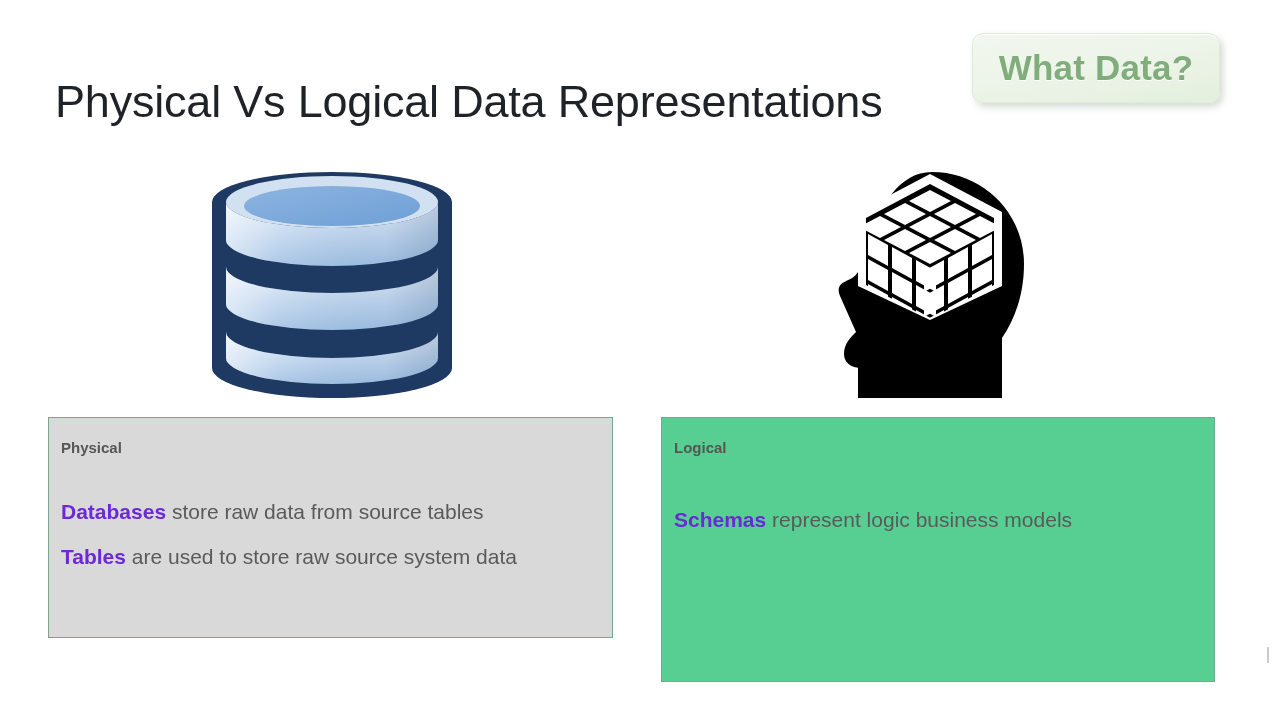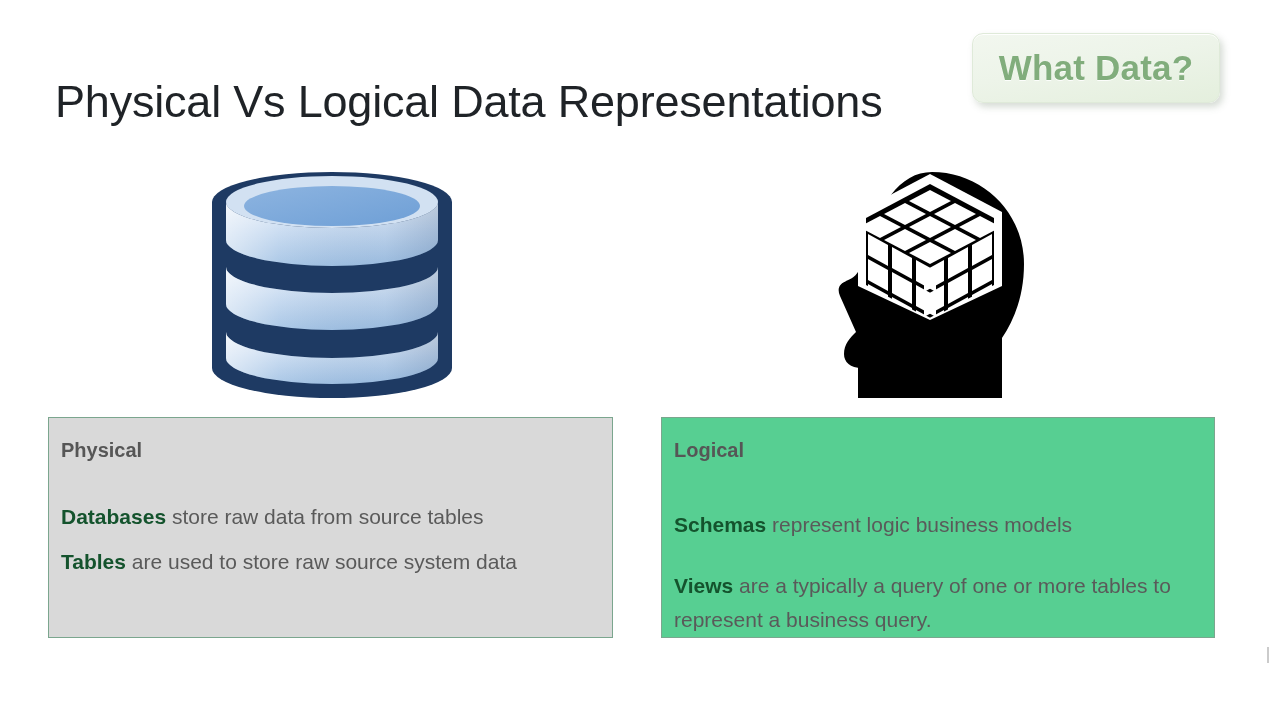--- a/index.html
+++ b/index.html
@@ -81,43 +81,43 @@
     left: 48px;
     top: 417px;
     width: 565px;
     height: 221px;
     background: #d9d9d9;
   }
   #logical-box {
     left: 661px;
     top: 417px;
     width: 554px;
-    height: 221px;
+    height: 265px;
     background: #57cf92;
   }
   .box-heading {
-    font-size: 20px;
+    font-size: 15px;
     font-weight: bold;
     color: #565656;
     margin: 0 0 0 0;
     line-height: 1;
   }
   .box-line {
     font-size: 21px;
     color: #5a5a5a;
     line-height: 1.62;
     max-width: 500px;
   }
   #physical-box .box-line.first { margin-top: 40px; }
   #physical-box .box-line.second { margin-top: 11px; }
   #logical-box .box-line.first { margin-top: 48px; }
   #logical-box .box-line.second { margin-top: 27px; }
   .box-line b {
     font-weight: bold;
-    color: #14532d;
+    color: #6d28d9;
   }
 
   
   #caret-artifact {
     position: absolute;
     left: 1267px;
     top: 647px;
     width: 2px;
     height: 16px;
     background: #b9b9b9;
@@ -273,18 +273,15 @@
   </div>
 </div>
 
 <div id="logical-box" class="content-box">
   <div class="box-heading">Logical</div>
 
   <div class="box-line first">
     <b>Schemas</b><span> represent logic business models</span>
   </div>
 
-  <div class="box-line second">
-    <b>Views</b><span> are a typically a query of one or more tables to represent a business query.</span>
-  </div>
 </div>
 
 <div id="caret-artifact"></div>
 
 </body></html>

